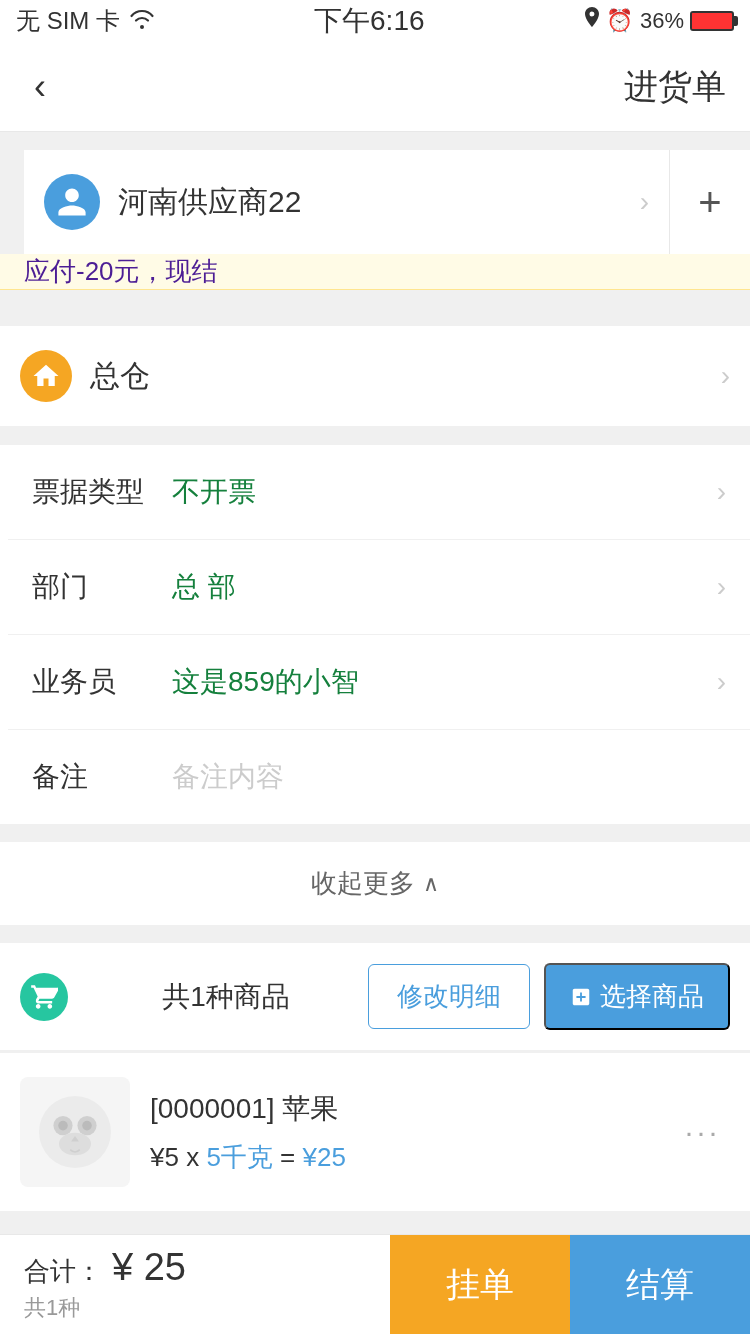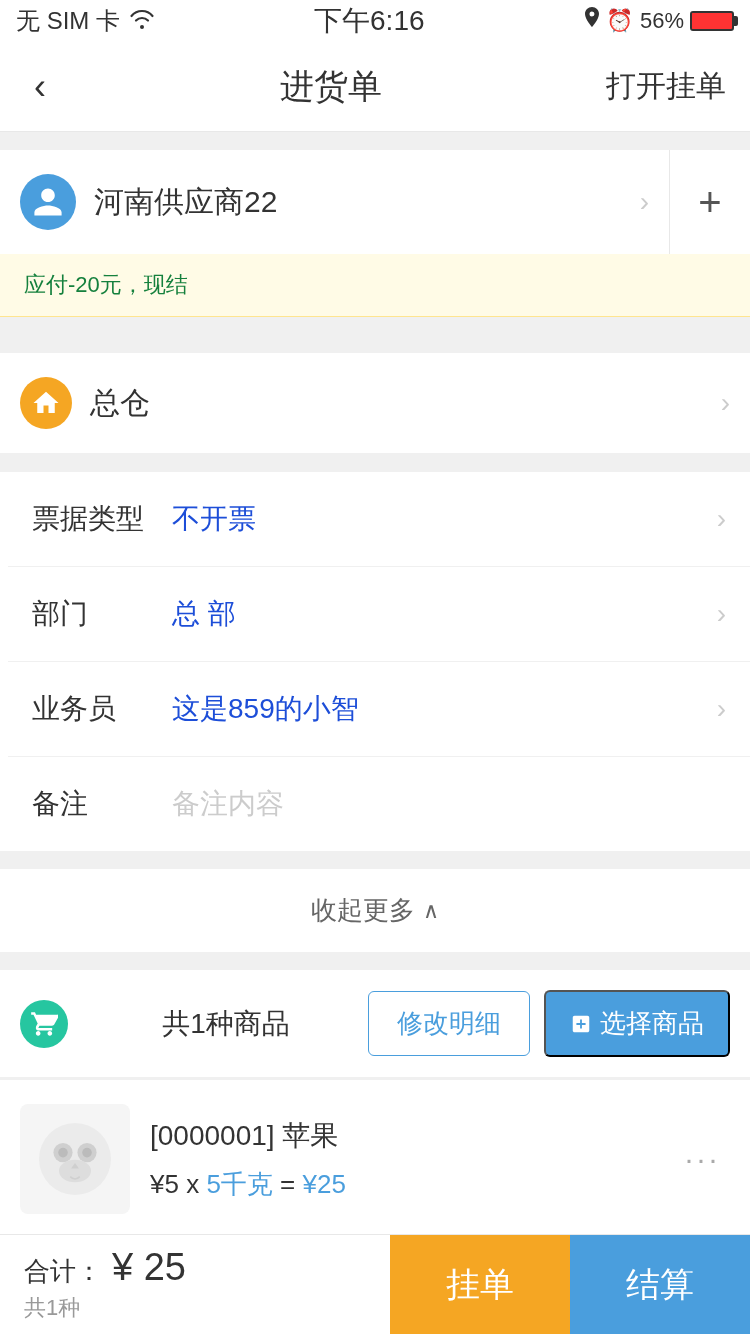--- a/index.html
+++ b/index.html
@@ -87,20 +87,21 @@
     .section-gap {
       height: 18px;
       background: #f0f0f0;
     }
 
     
     .supplier-section {
       background: #fff;
       display: flex;
       align-items: stretch;
+      margin-left: 24px;
     }
     .supplier-main {
       flex: 1;
       display: flex;
       align-items: center;
       padding: 24px 20px;
       border-right: 1px solid #e8e8e8;
     }
     .supplier-avatar {
       width: 56px;
@@ -130,23 +131,23 @@
       align-items: center;
       justify-content: center;
       font-size: 40px;
       color: #555;
       cursor: pointer;
     }
 
     
     .notice-bar {
       background: #fffbe6;
-      padding: 16px 24px;
-      font-size: 22px;
-      color: #15803d;
+      padding: 0 24px;
+      font-size: 26px;
+      color: #4c1d95;
       border-bottom: 1px solid #ffe58f;
     }
 
     
     .warehouse-section {
       background: #fff;
       display: flex;
       align-items: center;
       padding: 24px 20px;
       border-bottom: 1px solid #f0f0f0;
@@ -186,21 +187,21 @@
     .form-row:last-child { border-bottom: none; align-items: flex-end; }
     .form-label {
       font-size: 28px;
       color: #333;
       width: 140px;
       flex-shrink: 0;
     }
     .form-value {
       flex: 1;
       font-size: 28px;
-      color: #1d4ed8;
+      color: #15803d;
     }
     .form-placeholder {
       color: #ccc;
     }
 
     
     .collapse-row {
       background: #fff;
       display: flex;
       align-items: center;
@@ -375,31 +376,30 @@
     </span>
   </div>
   <div class="status-center">下午6:16</div>
   <div class="status-right">
     <span>
       <svg width="18" height="22" viewBox="0 0 18 22" fill="#333">
         <path d="M9 0C5.13 0 2 3.13 2 7c0 5.25 7 13 7 13s7-7.75 7-13c0-3.87-3.13-7-7-7zm0 9.5a2.5 2.5 0 1 1 0-5 2.5 2.5 0 0 1 0 5z"></path>
       </svg>
     </span>
     <span>⏰</span>
-    <span>56%</span>
+    <span>36%</span>
     <span class="battery-icon">
       <span class="battery-fill"></span>
     </span>
   </div>
 </div>
 
 <div class="nav-bar">
   <span class="nav-back">‹</span>
   <span class="nav-title">进货单</span>
-  <span class="nav-action">打开挂单</span>
 </div>
 
 <div class="section-gap"></div>
 
 <div class="supplier-section">
   <div class="supplier-main">
     <div class="supplier-avatar">
       <svg viewBox="0 0 24 24">
         <path d="M12 12c2.7 0 4.8-2.1 4.8-4.8S14.7 2.4 12 2.4 7.2 4.5 7.2 7.2 9.3 12 12 12zm0 2.4c-3.2 0-9.6 1.6-9.6 4.8v2.4h19.2v-2.4c0-3.2-6.4-4.8-9.6-4.8z"></path>
       </svg>

